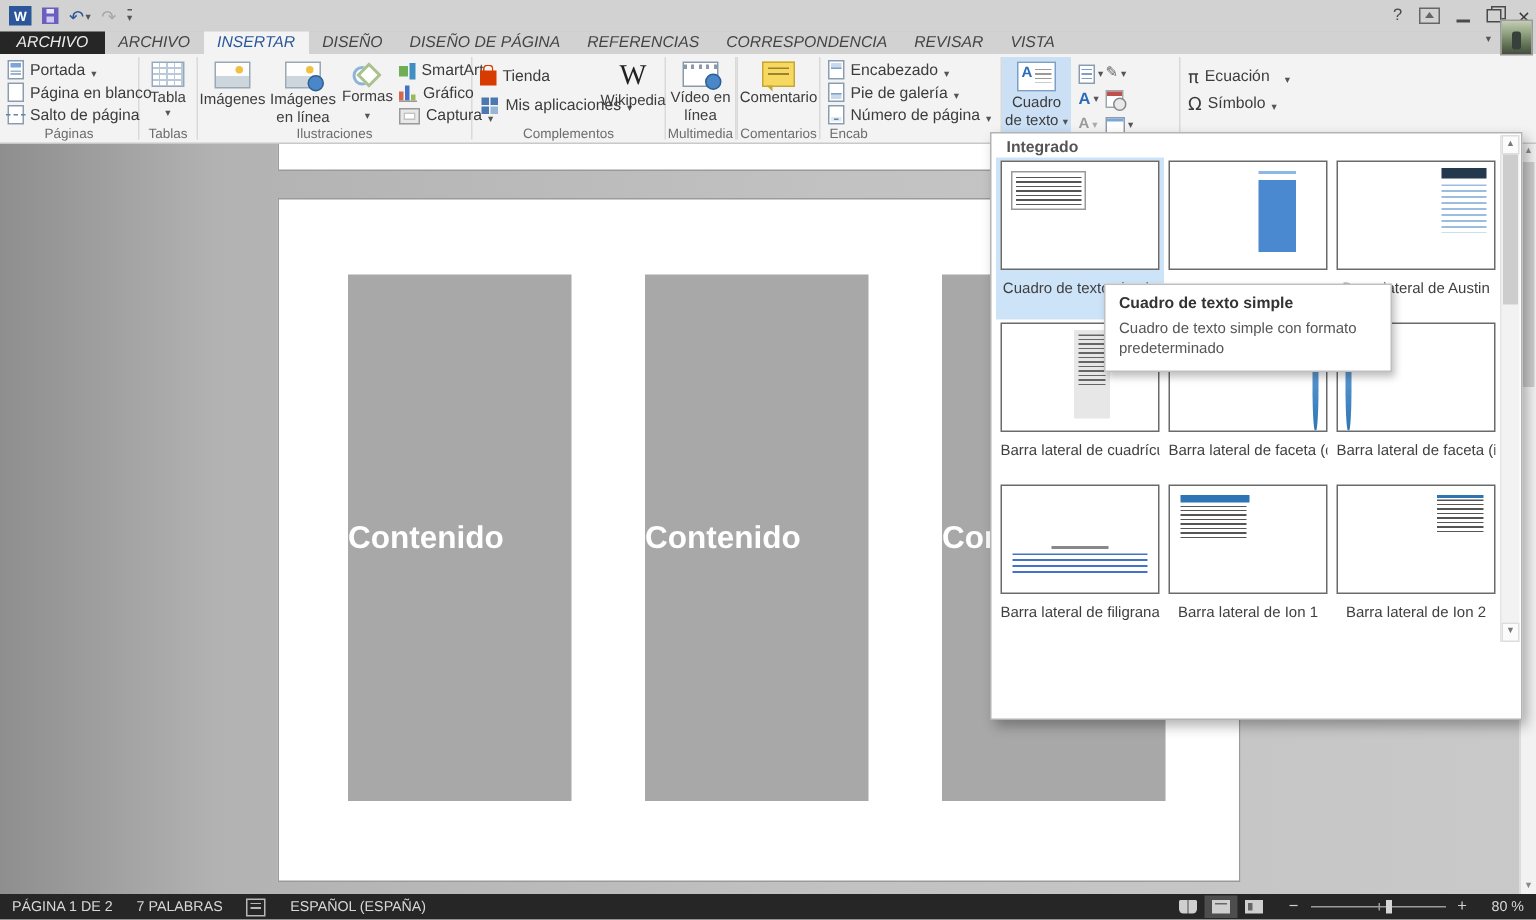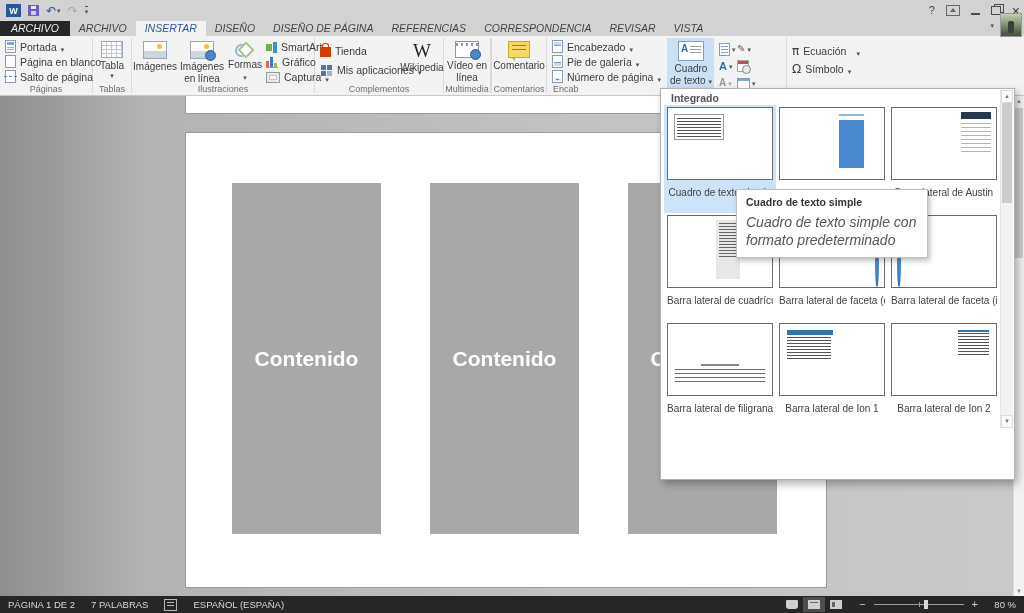--- a/index.html
+++ b/index.html
@@ -118,21 +118,21 @@
   .g-dropcap{font-size:10px;font-weight:bold;color:#9a9a9a;line-height:1;}
   .i-obj{width:11px;height:9px;border:1px solid #8c9cb0;background:#fff;}
   .i-obj::before{content:"";position:absolute;top:0;left:0;right:0;height:2px;background:#7aa7d8;}
   .g-sym{font-size:12px;color:#3c3c3c;line-height:1;font-family:"DejaVu Sans",sans-serif;}
   
   #docarea{position:absolute;top:96px;left:0;right:0;bottom:17px;overflow:hidden;
      background:linear-gradient(90deg,#8e8e8e 0,#b2b2b2 14%,#c2c2c2 55%,#c9c9c9 100%);}
   .page-end{position:absolute;left:185px;top:-2px;width:640px;height:18px;background:#fff;border:1px solid #9a9a9a;}
   .page{position:absolute;left:185px;top:36px;width:640px;height:454px;background:#fff;border:1px solid #9a9a9a;}
   .col{position:absolute;top:50px;width:149px;height:351px;background:#a8a8a8;
-       display:flex;align-items:center;justify-content:center;}
+       display:flex;align-items:center;justify-content:flex-start;}
   .col .ph{font-size:21px;font-weight:bold;color:#fff;}
   #vscroll{position:absolute;right:0;top:0;bottom:0;width:10px;background:#f2f2f2;border-left:1px solid #dcdcdc;}
   #vscroll .sa{position:absolute;left:0;right:0;text-align:center;font-size:6px;color:#8a8a8a;line-height:10px;}
   #vscroll .sa.top{top:0;} #vscroll .sa.bot{bottom:0;}
   #vscroll .thumb{position:absolute;left:1px;right:1px;top:12px;height:150px;background:#cdcdcd;}
   
   #popup{position:absolute;left:660px;top:88px;width:353px;height:390px;background:#fff;
      border:1px solid #b3b3b3;box-shadow:3px 4px 8px rgba(0,0,0,.3);z-index:50;}
   .ghead{position:absolute;top:3px;left:10px;font-size:10.5px;font-weight:bold;color:#555;}
   .ggrid{position:absolute;left:3px;top:16px;display:grid;grid-template-columns:repeat(3,112px);grid-auto-rows:108px;}
@@ -177,21 +177,21 @@
      background:radial-gradient(circle at 35% 35%,#f2a568,#d8622a 60%,#a84418);box-shadow:inset -2px -2px 0 #4a86c8;}
   .mi-draw{width:13px;height:10px;background:#fff;border:1px solid #7a92b8;position:relative;flex:none;}
   .mi-draw::before{content:"";position:absolute;left:2px;top:2px;right:2px;bottom:2px;
      background:repeating-linear-gradient(180deg,#9ab4d8 0 1px,transparent 1px 3px);}
   .mi-saveg{width:13px;height:11px;border:1px solid #9a9a9a;background:linear-gradient(180deg,#f8f8f8 0 4px,#e4e4e4 4px);position:relative;flex:none;}
   .mi-saveg::after{content:"";position:absolute;right:-1px;bottom:-1px;width:6px;height:6px;background:#7b5cc6;}
   
   #tooltip{position:absolute;left:736px;top:189px;width:172px;background:#fff;border:1px solid #bfbfbf;
      box-shadow:2px 3px 5px rgba(0,0,0,.25);padding:6px 9px 8px;z-index:60;}
   .tt-title{font-weight:bold;font-size:10.5px;color:#333;margin-bottom:5px;}
-  .tt-desc{font-size:14px;color:#555;line-height:1.3;font-style:italic;}
+  .tt-desc{font-size:10px;color:#555;line-height:1.3;}
   
   #statusbar{position:absolute;left:0;right:0;bottom:0;height:17px;background:#262626;color:#d8d8d8;
      display:flex;align-items:center;font-size:9.5px;}
   .sb{padding:0 8px;white-space:nowrap;}
   .i-proof{width:11px;height:10px;border:1px solid #b8b8b8;background:#262626;position:relative;margin:0 8px;}
   .i-proof::before{content:"";position:absolute;left:2px;top:2px;right:2px;height:5px;
      background:repeating-linear-gradient(180deg,#b8b8b8 0 1px,transparent 1px 3px);}
   .sright{margin-left:auto;display:flex;align-items:center;}
   .vbox{width:22px;height:15px;display:flex;align-items:center;justify-content:center;}
   .vbox.active{background:#4d4d4d;}

